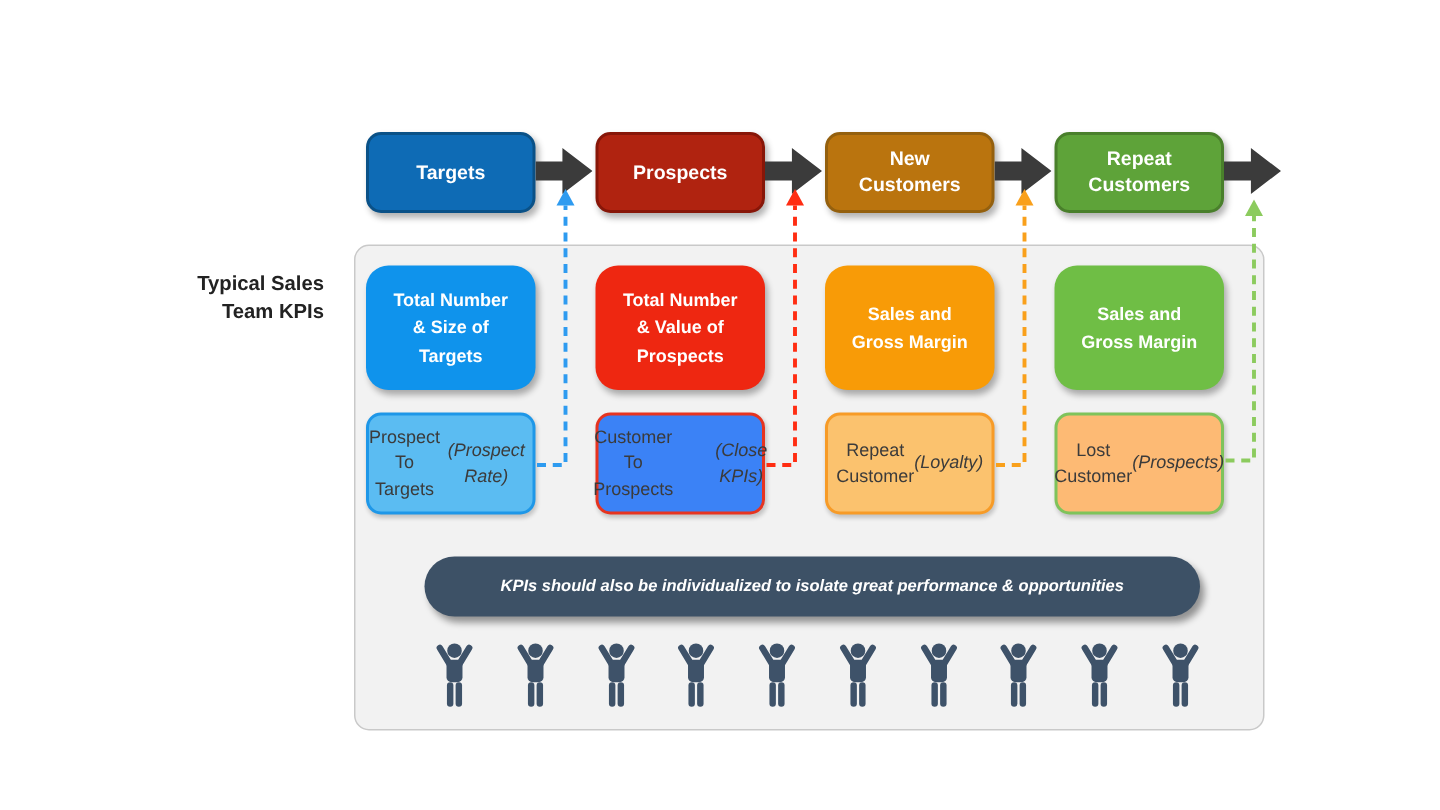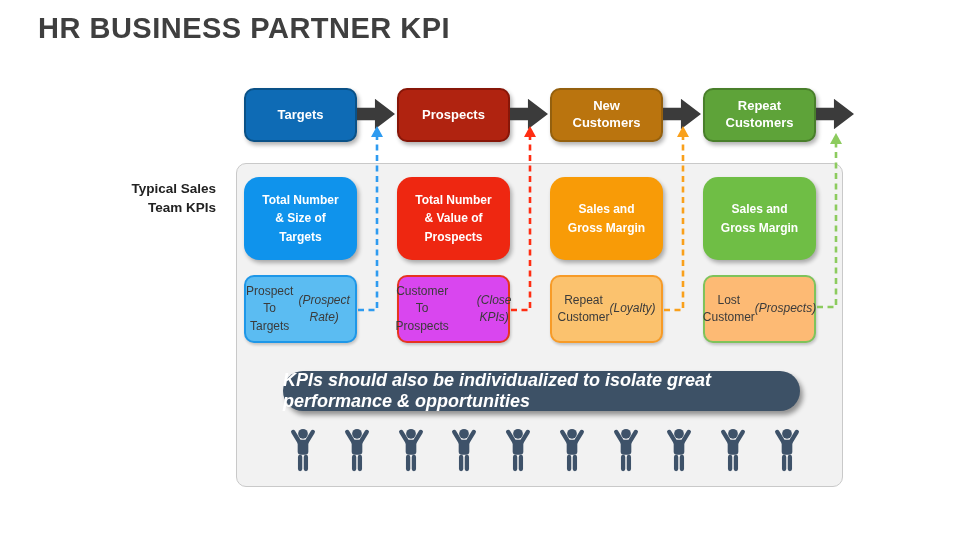--- a/index.html
+++ b/index.html
@@ -31,33 +31,32 @@
   .kpi2 .note{font-style:italic;}
 
   .flow-arrow{position:absolute;top:95px;width:38px;height:38px;}
   .fa1{left:357px;} .fa2{left:510px;} .fa3{left:663px;} .fa4{left:816px;}
 
   .overlay{position:absolute;left:0;top:0;pointer-events:none;}
   .conn{fill:none;stroke-width:2.6;stroke-dasharray:6 4.5;}
 
   .banner{position:absolute;left:283px;top:371px;width:517px;height:40px;border-radius:20px;
           background:#3D5166;color:#fff;display:flex;align-items:center;justify-content:center;
-          font-size:18px;font-weight:700;font-style:italic;box-shadow:3px 4px 5px rgba(0,0,0,.4);}
+          font-size:11px;font-weight:700;font-style:italic;box-shadow:3px 4px 5px rgba(0,0,0,.4);}
 
   .people-row{position:absolute;left:289px;top:424px;width:512px;height:54px;display:flex;
               justify-content:space-between;align-items:flex-end;color:#3E5269;}
   .person{width:28px;height:52px;}
   .person svg{display:block;fill:currentColor;}
 </style>
 </head>
 <body>
 
 <div class="stage">
 
-  <h1 class="title">HR BUSINESS PARTNER KPI</h1>
 
   <div class="rowlabel r2 pre">Typical Sales
 Team KPIs</div>
 
   <div class="panel" style="background: rgb(242, 242, 242);"></div>
 
   <div class="col stagebox c1 pre" style="background: rgb(14, 107, 181); border-color: rgb(10, 81, 135);">Targets</div>
   <div class="col stagebox c2 pre" style="background: rgb(176, 35, 16); border-color: rgb(135, 22, 8);">Prospects</div>
   <div class="col stagebox c3 pre" style="background: rgb(186, 116, 14); border-color: rgb(148, 96, 14);">New
 Customers</div>
@@ -94,21 +93,21 @@
   <div class="col kpi1 c3 pre" style="background: rgb(248, 155, 7);">Sales and
 Gross Margin</div>
   <div class="col kpi1 c4 pre" style="background: rgb(111, 190, 69);">Sales and
 Gross Margin</div>
 
   <div class="col kpi2 c1" style="background: rgb(91, 188, 242); border-color: rgb(30, 151, 232);">
     <span class="pre">Prospect To
 Targets</span>
     <span class="note">(Prospect Rate)</span>
   </div>
-  <div class="col kpi2 c2" style="background: #d946ef; border-color: rgb(230, 52, 32); gap: 28px;">
+  <div class="col kpi2 c2" style="background: #3b82f6; border-color: rgb(230, 52, 32); gap: 28px;">
     <span class="pre">Customer To
 Prospects</span>
     <span class="note">(Close KPIs)</span>
   </div>
   <div class="col kpi2 c3" style="background: rgb(251, 194, 110); border-color: rgb(247, 155, 39);">
     <span class="pre">Repeat
 Customer</span>
     <span class="note">(Loyalty)</span>
   </div>
   <div class="col kpi2 c4" style="background: #fdba74; border-color: rgb(127, 195, 91);">

